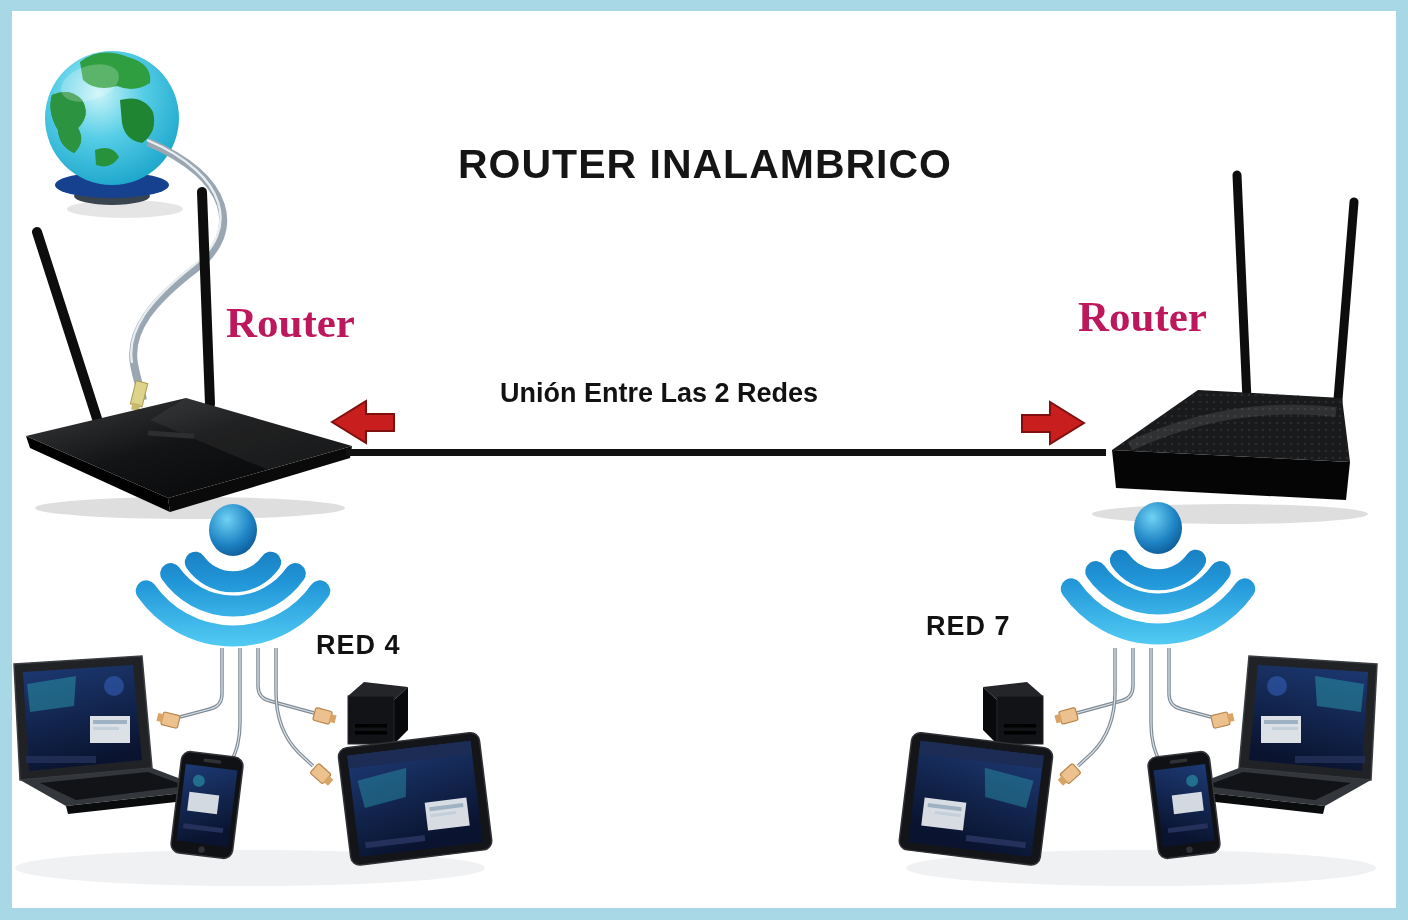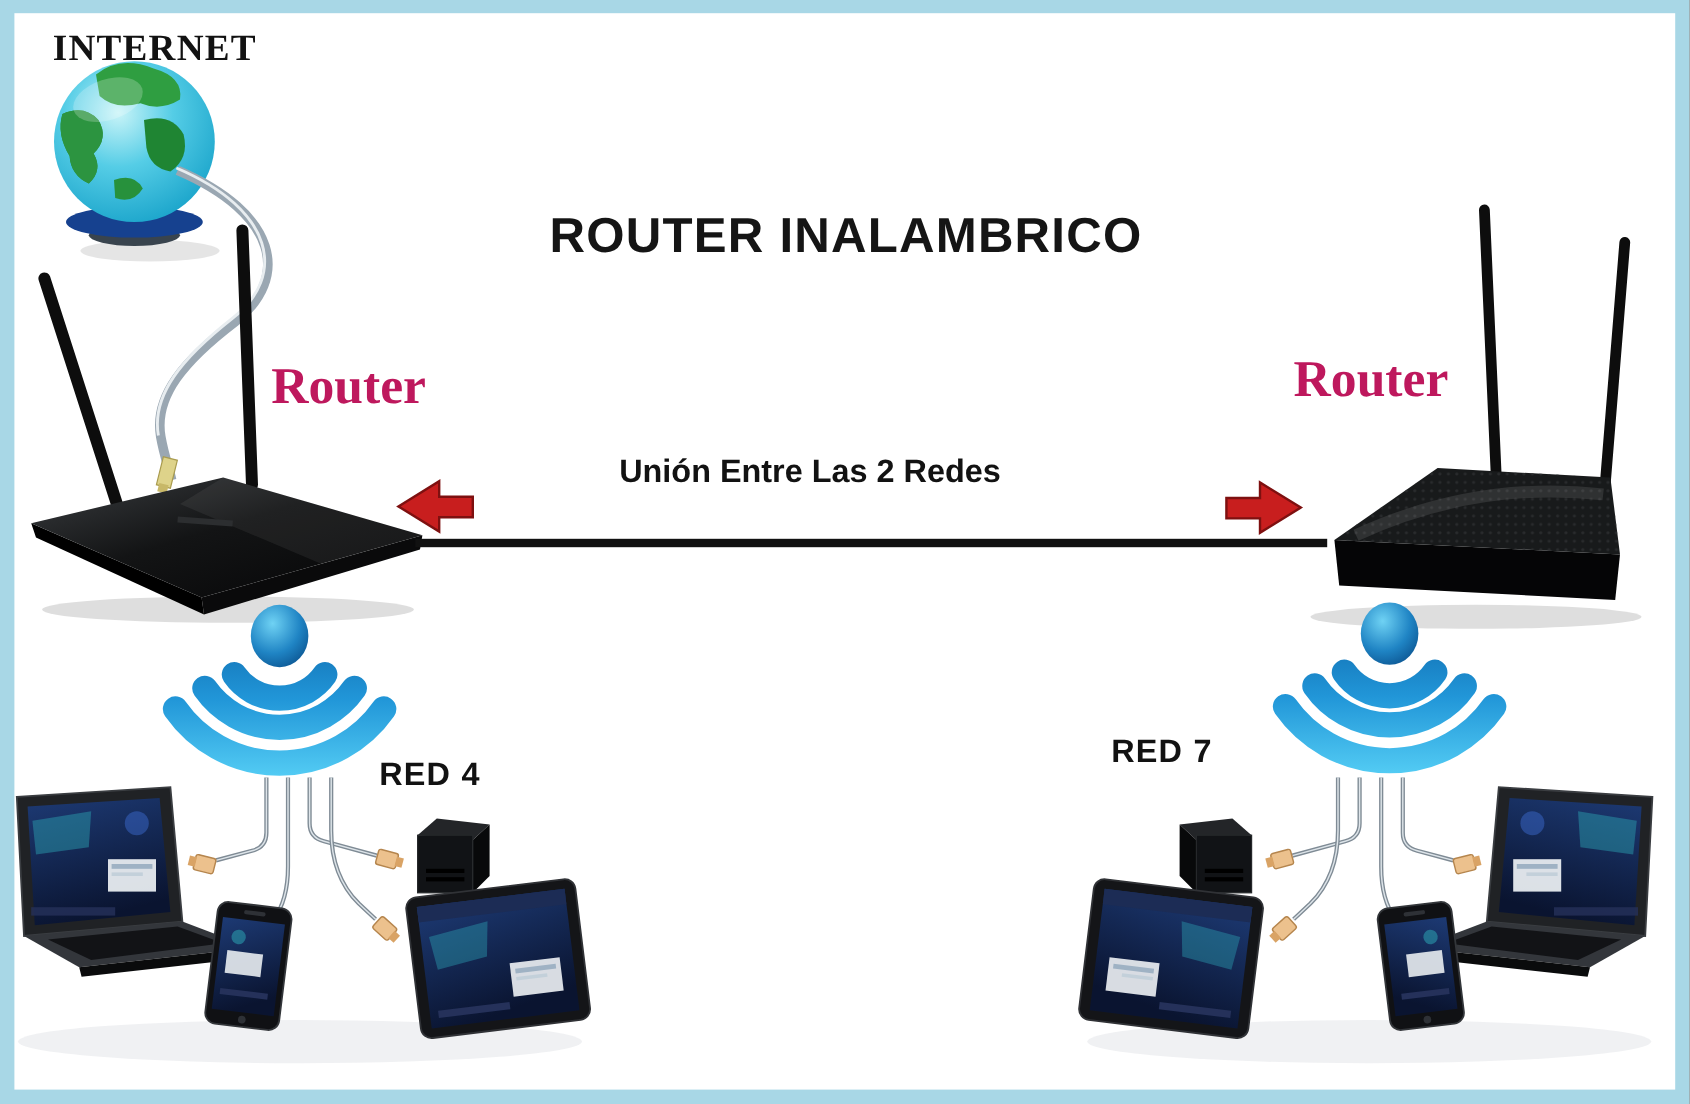--- a/index.html
+++ b/index.html
@@ -8,27 +8,27 @@
     font-family:"Liberation Sans",sans-serif;
   }
   .inner{position:absolute;left:12px;top:11px;right:12px;bottom:12px;background:#ffffff;}
   svg.scene{position:absolute;left:0;top:0;width:1408px;height:920px;}
   .lbl{position:absolute;color:#121212;white-space:nowrap;}
   .title-line{
     position:absolute;left:352px;width:706px;text-align:center;
     font-weight:bold;font-size:41px;letter-spacing:1px;color:#151515;
   }
   .title-1{top:50px;}
-  .title-2{top:141px;margin-top:32px;}
+  .title-2{top:141px;}
   .serif{font-family:"Liberation Serif",serif;font-weight:bold;}
   .internet-lbl{left:44px;top:22px;font-size:31px;letter-spacing:1px;}
   .router-lbl{font-size:43px;color:#be185d;}
   .router-lbl-left{left:226px;top:298px;}
   .router-lbl-right{left:1078px;top:292px;}
-  .link-lbl{left:500px;top:378px;width:350px;text-align:center;font-weight:bold;font-size:27px;}
+  .link-lbl{left:500px;top:378px;width:350px;text-align:left;font-weight:bold;font-size:27px;}
   .red-lbl{font-weight:bold;font-size:27px;letter-spacing:1px;}
   .red1-lbl{left:316px;top:630px;}
   .red2-lbl{left:926px;top:611px;}
   
   .cable{fill:none;stroke:#7f8b95;stroke-width:3.5;}
   .cableHi{fill:none;stroke:#dde4e9;stroke-width:1.2;}
   .ant{stroke:#0d0d0d;stroke-linecap:round;fill:none;}
 </style>
 </head>
 <body>
@@ -199,20 +199,19 @@
 
     <use href="#wifiIcon" transform="translate(233,530)"></use>
     <use href="#wifiIcon" transform="translate(1158,528)"></use>
 
     <use href="#clusterG"></use>
     <g transform="translate(1391,0) scale(-1,1)">
       <use href="#clusterG"></use>
     </g>
   </svg>
 
-  <div class="lbl serif internet-lbl">INTERNET</div>
   <div class="title-line title-2">ROUTER INALAMBRICO</div>
   <div class="lbl serif router-lbl router-lbl-left">Router</div>
   <div class="lbl serif router-lbl router-lbl-right">Router</div>
   <div class="lbl link-lbl">Unión Entre Las 2 Redes</div>
   <div class="lbl red-lbl red1-lbl">RED 4</div>
   <div class="lbl red-lbl red2-lbl">RED 7</div>
 </div>
 
 </body></html>

